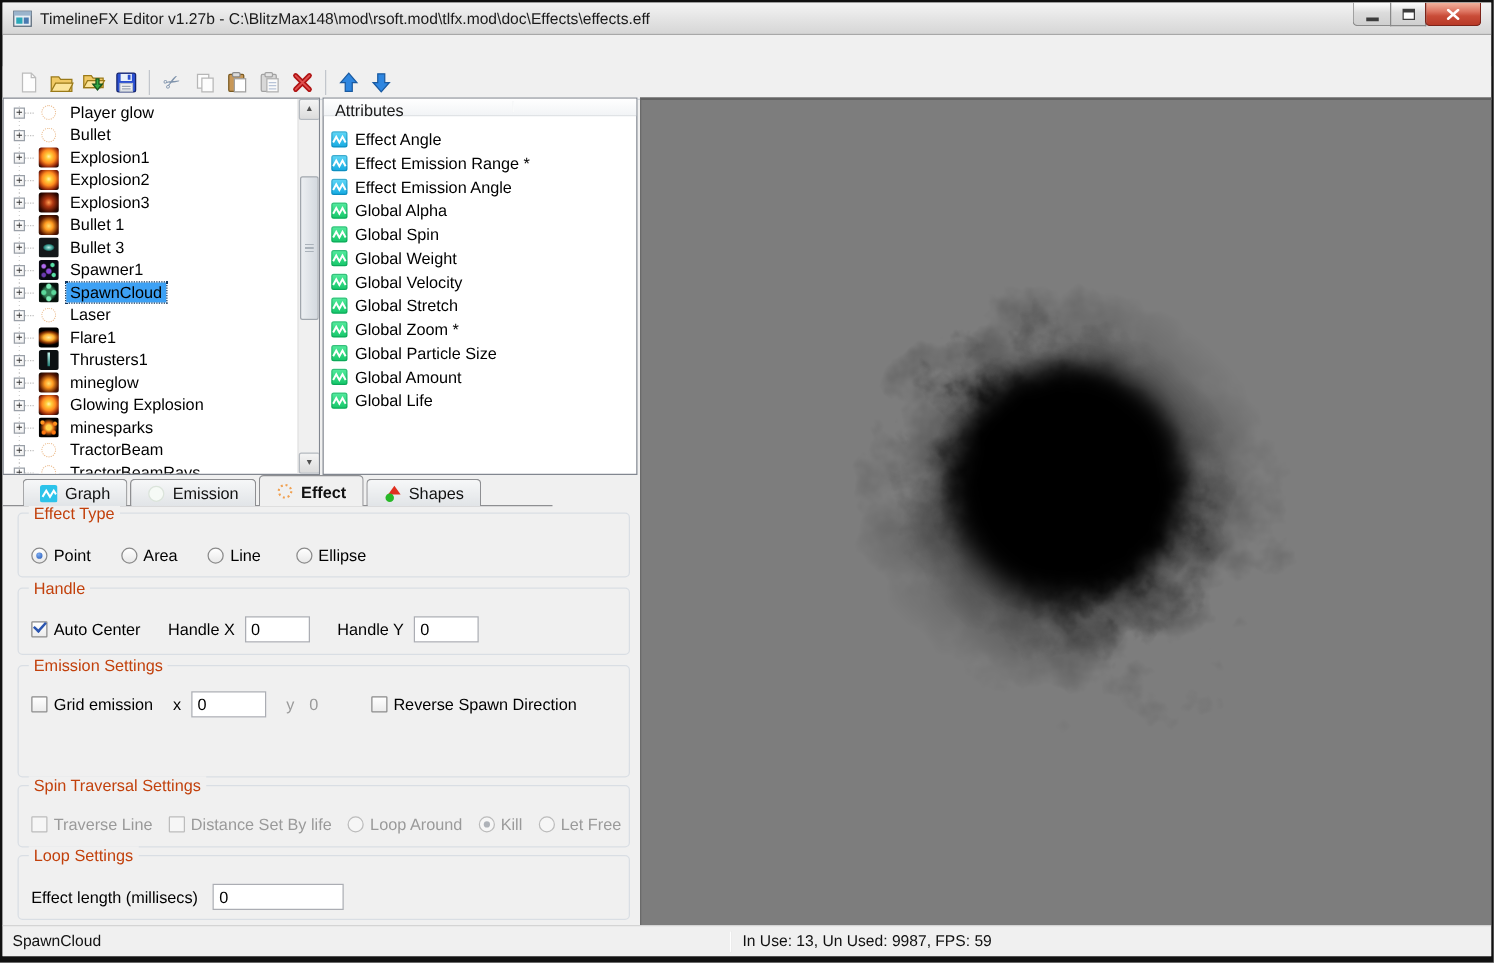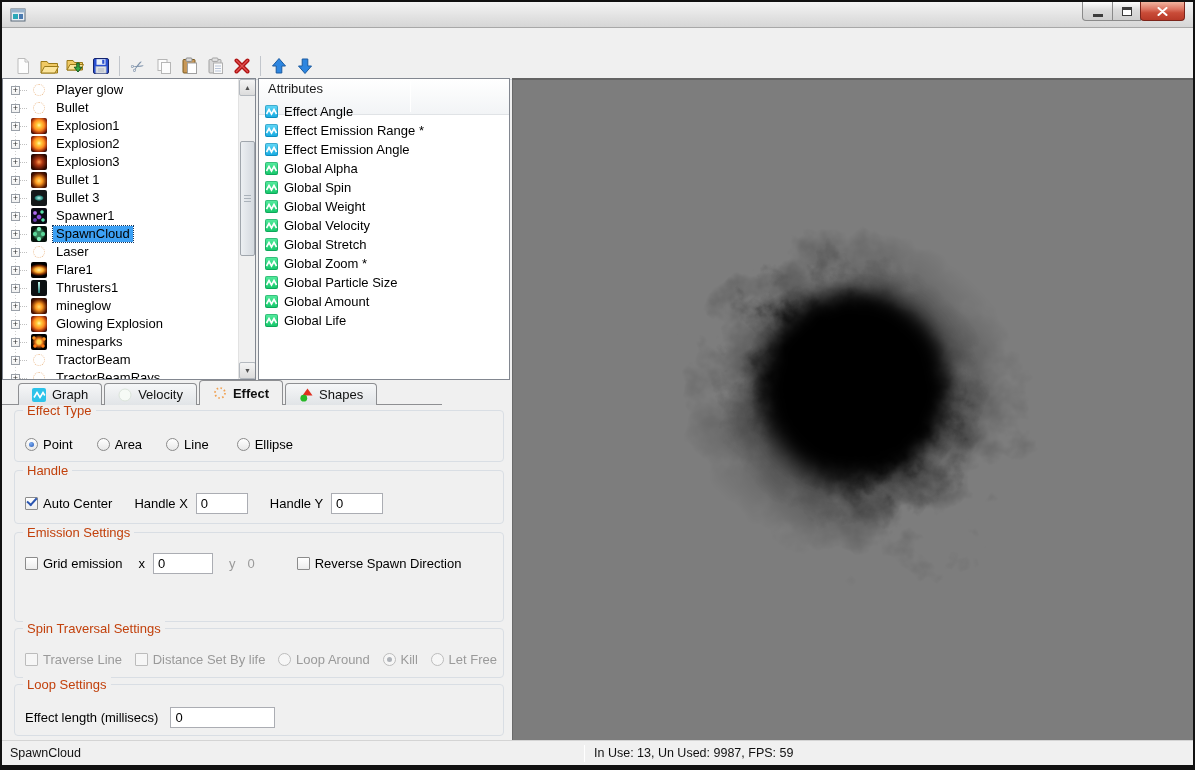--- a/index.html
+++ b/index.html
@@ -86,21 +86,21 @@
   .sb-btn { position:absolute; left:0; width:17px; height:17px; display:flex; align-items:center; justify-content:center;
     font-size:7px; color:#505050; background:linear-gradient(#f4f4f4,#dcdcdc); border:1px solid #b4b9bf; border-radius:2px; }
   .sb-btn.up { top:0; } .sb-btn.down { bottom:0; }
   .sb-thumb { position:absolute; left:1px; top:62px; width:15px; height:115px; border:1px solid #a0a6ad; border-radius:2px;
     background:linear-gradient(90deg,#eceff2,#d4d9df); }
   .sb-thumb::after { content:""; position:absolute; left:3px; right:3px; top:50%; height:7px; margin-top:-4px;
     background:repeating-linear-gradient(to bottom,#aab2ba 0 1px,transparent 1px 3px); }
 
   
   .attr-panel { position:absolute; left:256px; top:76px; width:252px; height:302px; background:#fff; border:1px solid #828790; }
-  .attr-header { height:36px; background:linear-gradient(#ffffff,#f2f4f6); border-bottom:1px solid #e0e3e6; position:relative;
+  .attr-header { height:14px; background:linear-gradient(#ffffff,#f2f4f6); border-bottom:1px solid #e0e3e6; position:relative;
     font-size:13px; color:#1a1a1a; line-height:20px; padding-left:9px; }
   .col-divider { position:absolute; top:2px; bottom:2px; left:151px; width:1px; background:#e0e3e6; border-right:1px solid #fff; }
   .attr-list { position:absolute; top:21px; left:0; right:0; bottom:0; overflow:hidden; padding-top:2px; }
   .attr-row { height:19px; display:flex; align-items:center; font-size:13px; color:#000; }
   .zig { width:13px; height:13px; border-radius:2px; margin:0 6px 0 6px; flex:none; display:flex; align-items:center; justify-content:center; }
   .zig.cyan  { background:linear-gradient(#63d9f8,#13a9e1); box-shadow:inset 0 0 0 1px rgba(0,90,130,.35); }
   .zig.green { background:linear-gradient(#57eda0,#12c668); box-shadow:inset 0 0 0 1px rgba(0,110,60,.35); }
 
   
   .preview { position:absolute; left:510px; top:76px; width:681px; height:662px; background:#7d7d7d;
@@ -156,20 +156,21 @@
 
   <div class="titlebar">
     <span class="app-icon">
       <svg width="16" height="16">
           <rect x="1" y="2" width="14" height="12" fill="#e8eef4" stroke="#5a6a7a"></rect>
           <rect x="1" y="2" width="14" height="3.5" fill="#9ab4cc"></rect>
           <rect x="3" y="7" width="5" height="5" fill="#2aa8b8"></rect>
           <rect x="9" y="7" width="4" height="5" fill="#4a7ab0"></rect>
         </svg>
     </span>
+    <span class="title-text">TimelineFX Editor v1.27b - C:\BlitzMax148\mod\rsoft.mod\tlfx.mod\doc\Effects\effects.eff</span>
     <div class="caption-buttons">
       <div class="cap minb">
           <span class="ming"></span>
         </div>
       <div class="cap maxb">
           <span class="maxg"></span>
         </div>
       <div class="cap closeb">
         <svg width="11" height="9">
             <path d="M1.5 1 L9.5 8 M9.5 1 L1.5 8" stroke="#fff" stroke-width="2" stroke-linecap="round"></path>
@@ -546,21 +547,21 @@
               </svg>
           </span>
           <span>Graph</span>
         </div>
         <div class="tab">
           <span class="tabicon">
             <svg width="14" height="14">
                 <circle cx="7" cy="7" r="6" fill="#f6faf6" stroke="#dbe4db"></circle>
               </svg>
           </span>
-          <span>Velocity</span>
+          <span>Emission</span>
         </div>
         <div class="tab active">
           <span class="tabicon">
             <svg width="14" height="14">
                 <circle cx="7" cy="7" r="5" fill="none" stroke="#f0a050" stroke-width="1.7" stroke-dasharray="1.6 2.3"></circle>
               </svg>
           </span>
           <span>Effect</span>
         </div>
         <div class="tab">

